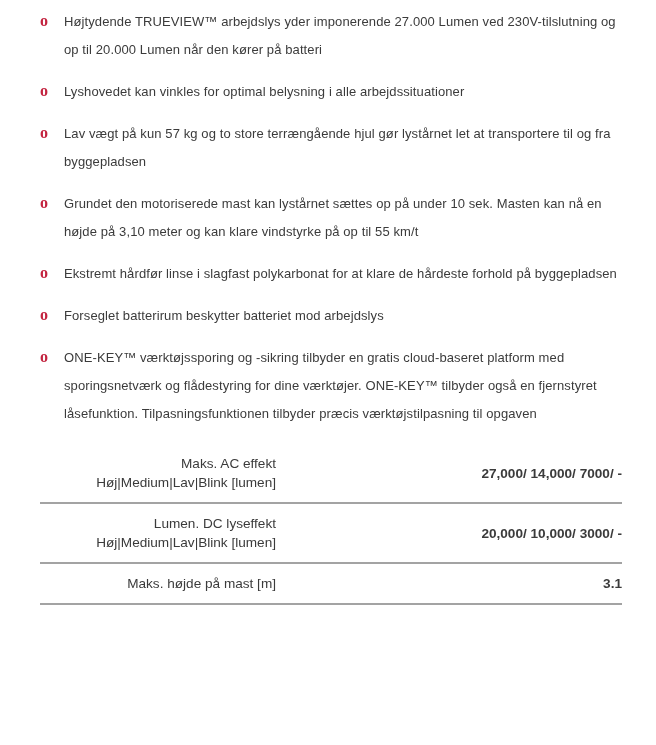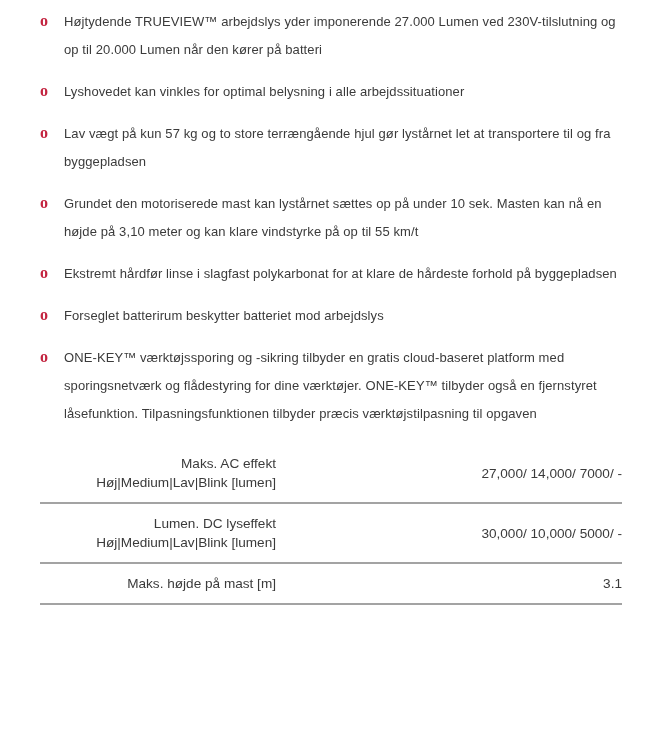--- a/index.html
+++ b/index.html
@@ -69,20 +69,21 @@
     font-size: 13.6px;
     line-height: 19px;
     color: #3b3b3b;
   }
   .spec-label {
     width: 236px;
     padding-right: 12px !important;
   }
   .spec-value {
     padding-left: 10px !important;
+    font-weight: bold;
   }
   .spec-line {
     display: block;
     white-space: pre;
   }
 </style>
 </head>
 <body>
 
 <div class="page">
@@ -128,21 +129,21 @@
         <td class="spec-value">
           <span class="spec-line">27,000/ 14,000/ 7000/ -</span>
         </td>
       </tr>
       <tr>
         <td class="spec-label">
           <span class="spec-line">Lumen. DC lyseffekt</span>
           <span class="spec-line">Høj|Medium|Lav|Blink [lumen]</span>
         </td>
         <td class="spec-value">
-          <span class="spec-line">30,000/ 10,000/ 5000/ -</span>
+          <span class="spec-line">20,000/ 10,000/ 3000/ -</span>
         </td>
       </tr>
       <tr>
         <td class="spec-label">
           <span class="spec-line">Maks. højde på mast [m]</span>
         </td>
         <td class="spec-value">
           <span class="spec-line">3.1</span>
         </td>
       </tr>

